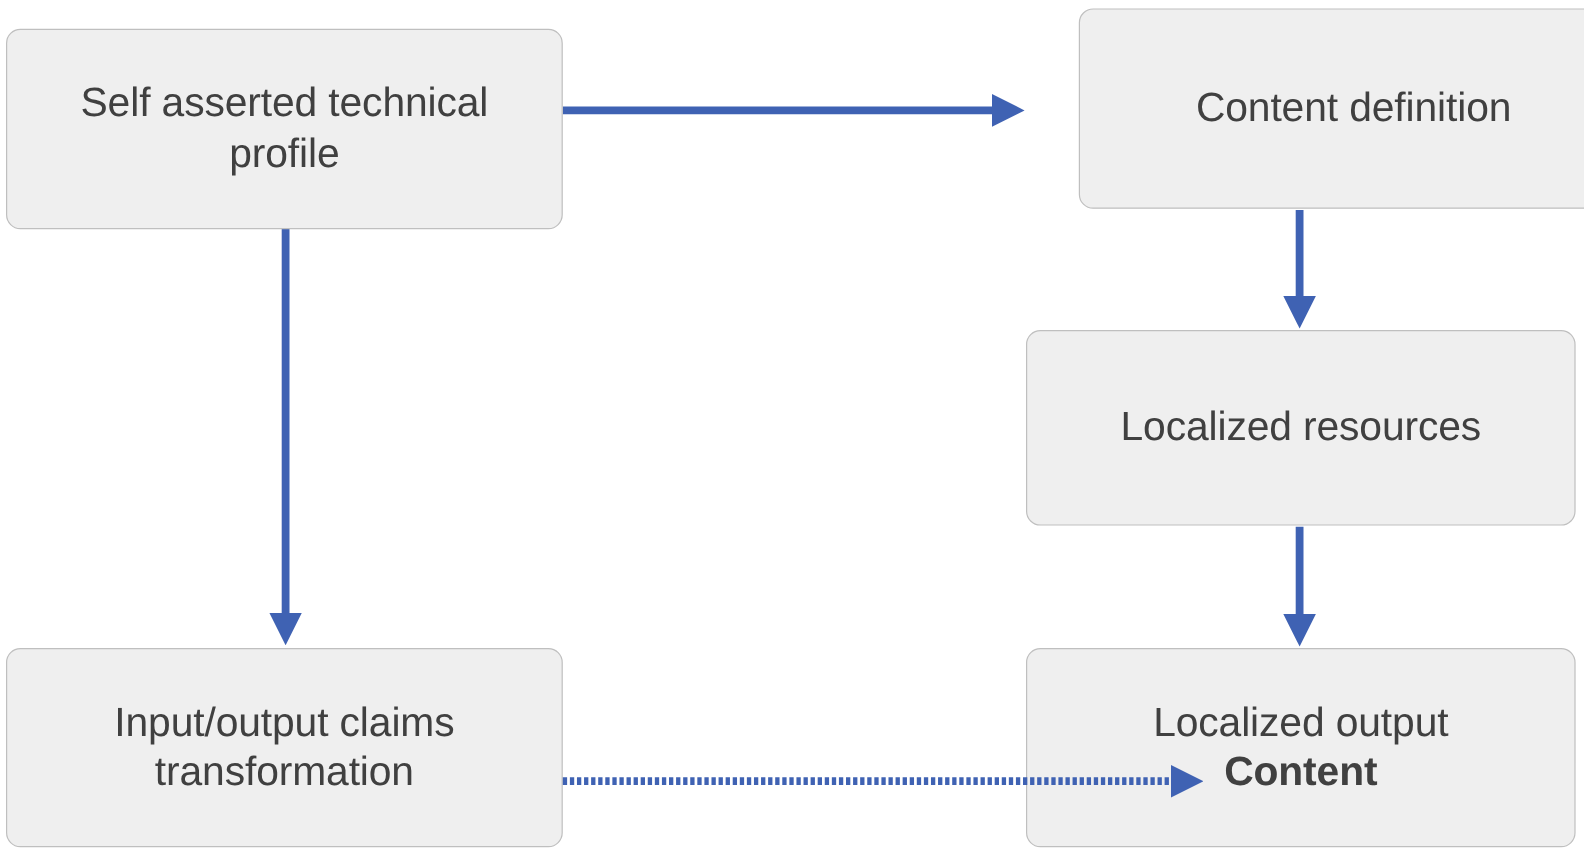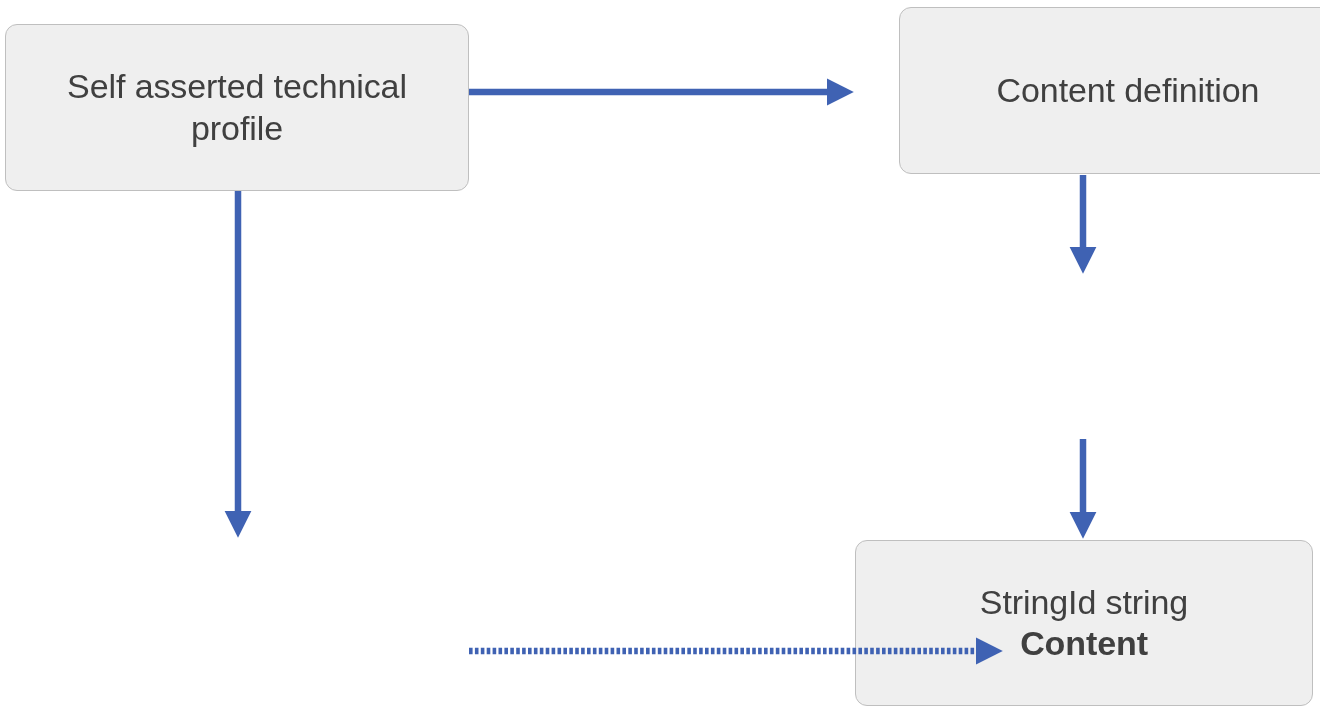--- a/index.html
+++ b/index.html
@@ -81,25 +81,31 @@
   </svg>
 
   <div class="node" id="node-self-asserted-technical-profile">
     <span class="label">Self asserted technical profile</span>
   </div>
 
   <div class="node" id="node-content-definition">
     <span class="label">Content definition</span>
   </div>
 
+  <div class="node" id="node-localized-resources">
+    <span class="label">Localized resources</span>
+  </div>
 
+  <div class="node" id="node-input-output-claims-transformation">
+    <span class="label">Input/output claims transformation</span>
+  </div>
 
   <div class="node" id="node-localized-string">
     <span class="label">
-      <span>StringId string</span>
+      <span>Localized output</span>
       <span class="strong">Content</span>
     </span>
   </div>
 
   <svg id="connectors-overlay" style="position:absolute;left:0;top:0;pointer-events:none;" viewBox="0 0 1320 716" width="1320" height="716" xmlns="http://www.w3.org/2000/svg">
     <defs>
       <marker id="arrowhead-blue-dashed" markerWidth="4.2" markerHeight="4.2" refX="3.0" refY="2.1" orient="auto" markerUnits="strokeWidth">
         <path d="M0,0 L4.2,2.1 L0,4.2 z" fill="#3F62B3"></path>
       </marker>
     </defs>

